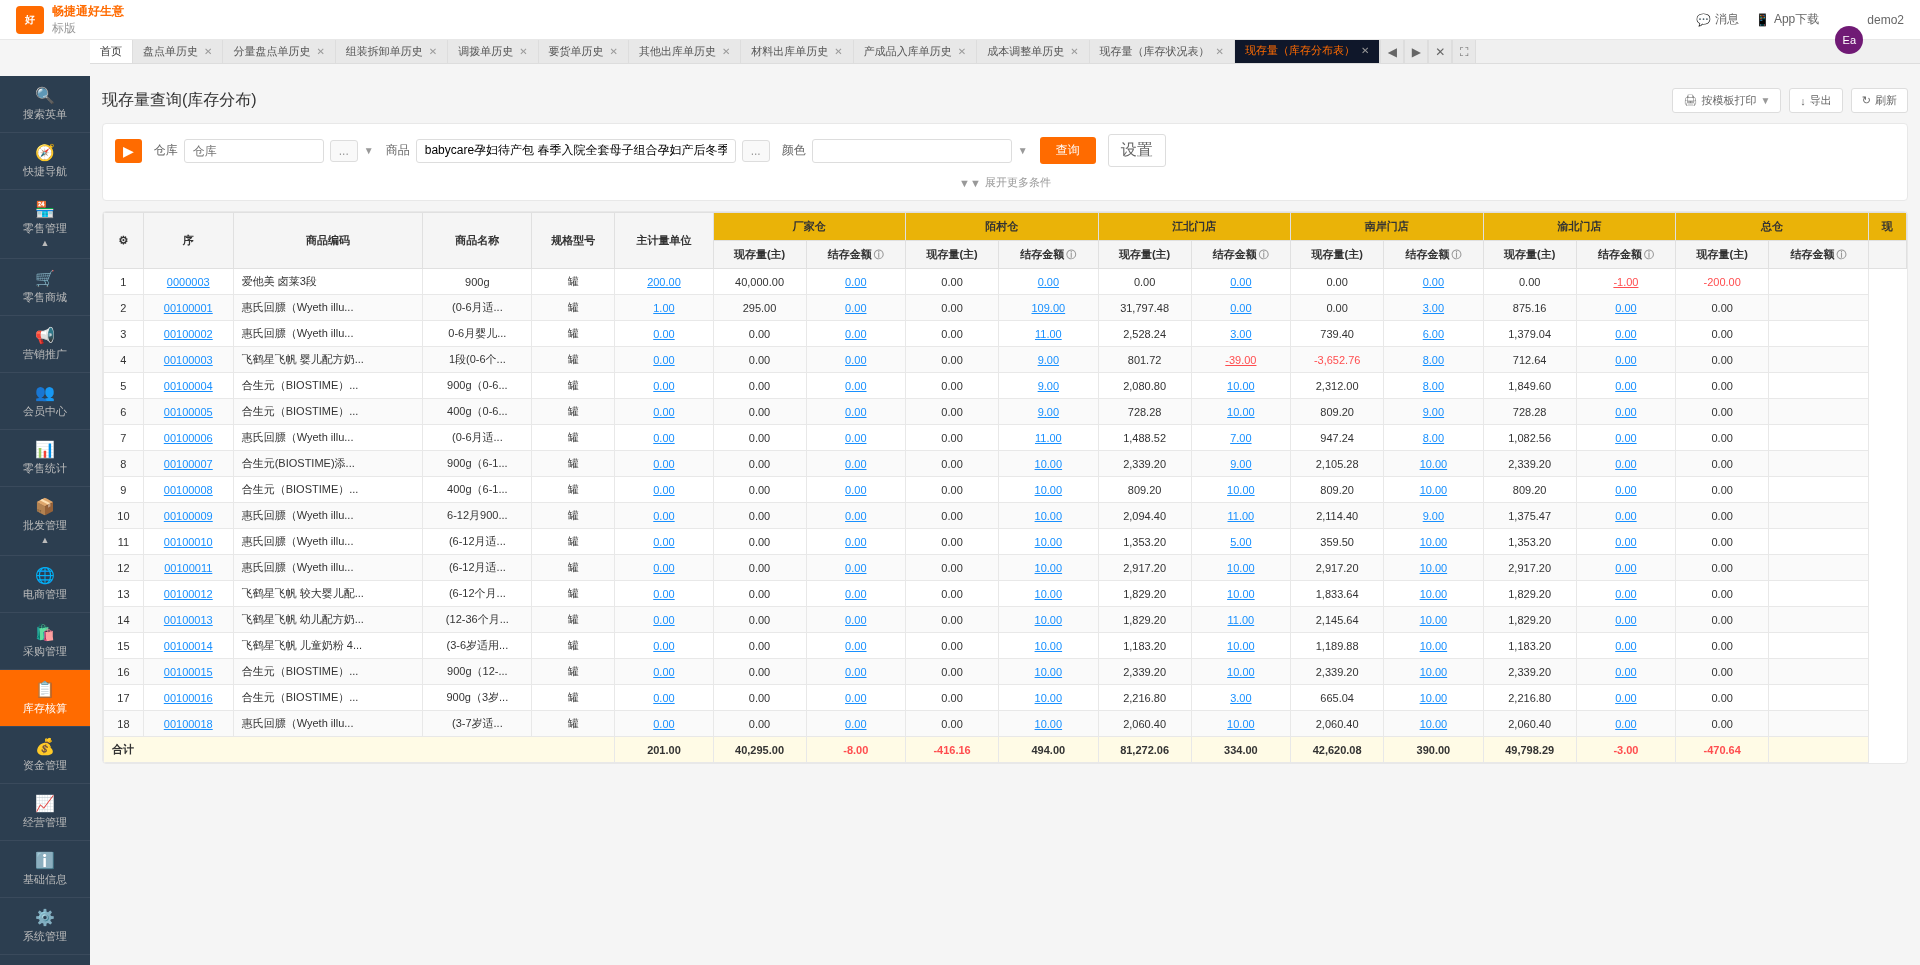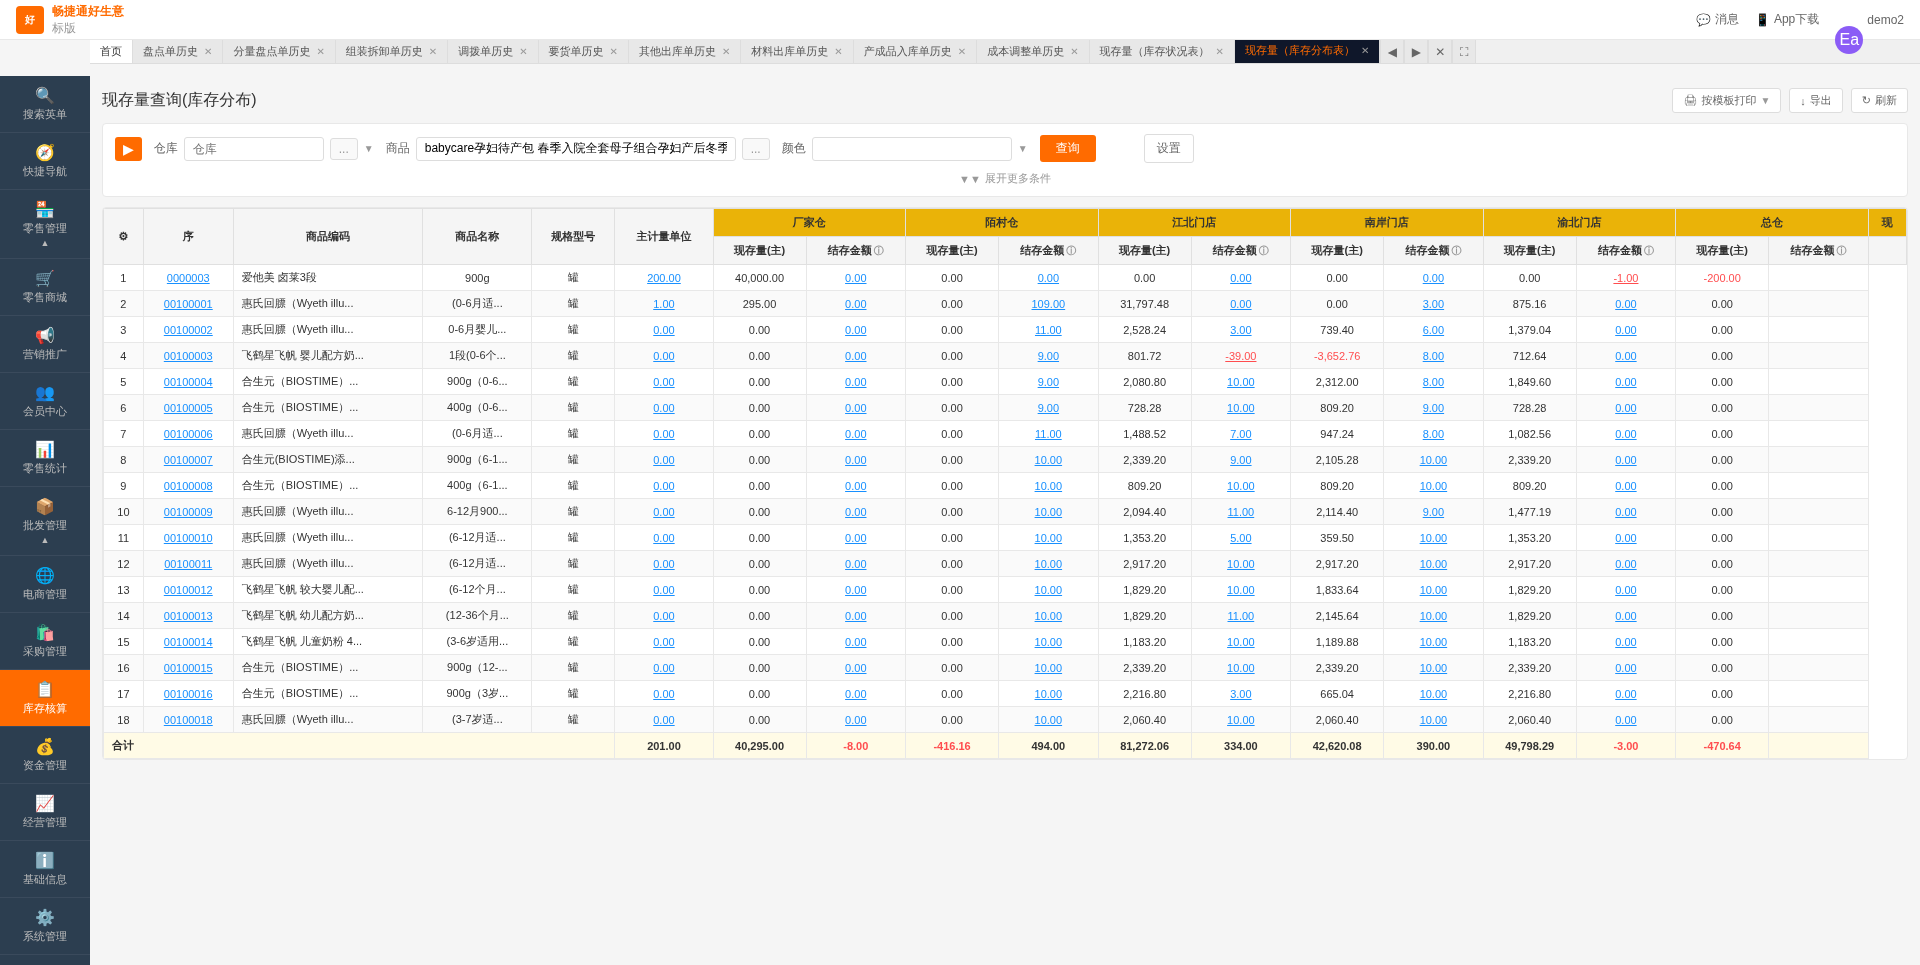--- a/index.html
+++ b/index.html
@@ -16,21 +16,21 @@
       border-bottom: 1px solid #e8e8e8;
       position: fixed; top: 0; left: 0; right: 0; z-index: 100;
     }
     .logo-area {
       display: flex; align-items: center; gap: 8px;
       color: #ff6b00; font-weight: bold; font-size: 14px;
     }
     .logo-icon { width: 28px; height: 28px; background: #ff6b00; border-radius: 4px; display: flex; align-items: center; justify-content: center; color: #fff; font-size: 10px; }
     .top-right { display: flex; align-items: center; gap: 16px; color: #666; font-size: 12px; }
     .top-right-item { display: flex; align-items: center; gap: 4px; cursor: pointer; }
-    .avatar { width: 28px; height: 28px; border-radius: 50%; background: #8b5cf6; color: #fff; display: flex; align-items: center; justify-content: center; font-size: 16px; margin-top: 40px; }
+    .avatar { width: 28px; height: 28px; border-radius: 50%; background: #701a75; color: #fff; display: flex; align-items: center; justify-content: center; font-size: 11px; margin-top: 40px; }
 
     
     .tab-bar {
       height: 24px;
       background: #f0f0f0;
       display: flex;
       align-items: center;
       position: fixed; top: 40px; left: 90px; right: 0; z-index: 99;
       overflow: hidden;
       border-bottom: 1px solid #ddd;
@@ -131,21 +131,21 @@
     .dots-btn {
       padding: 3px 8px; border: 1px solid #ddd; background: #f9f9f9;
       cursor: pointer; border-radius: 3px; font-size: 12px; color: #999;
     }
     .btn-orange {
       padding: 5px 16px; background: #ff6b00; color: #fff;
       border: none; border-radius: 3px; cursor: pointer; font-size: 12px;
     }
     .btn-white {
       padding: 5px 12px; background: #fff; color: #666;
-      border: 1px solid #ddd; border-radius: 3px; cursor: pointer; font-size: 12px; margin-left: 36px;
+      border: 1px solid #ddd; border-radius: 3px; cursor: pointer; font-size: 16px;
     }
     .expand-more {
       display: flex; align-items: center; justify-content: center;
       margin-top: 8px; color: #999; font-size: 11px; cursor: pointer; gap: 4px;
     }
 
     
     .table-container {
       background: #fff;
       border: 1px solid #e8e8e8;
@@ -606,21 +606,21 @@
     <td>罐</td>
     <td class="td-link">0.00</td>
     <td>0.00</td>
     <td class="td-link ">0.00</td>
     <td class="">0.00</td>
     <td class="td-link">10.00</td>
     <td>2,094.40</td>
     <td class="td-link ">11.00</td>
     <td class="">2,114.40</td>
     <td class="td-link">9.00</td>
-    <td>1,477.19</td>
+    <td>1,375.47</td>
     <td class="td-link ">0.00</td>
     <td class="">0.00</td>
     <td></td>
   </tr>
           <tr>
     <td>11</td>
     <td class="td-link">00100010</td>
     <td class="td-left">惠氏回膘（Wyeth illu...</td>
     <td>(6-12月适...</td>
     <td>罐</td>

